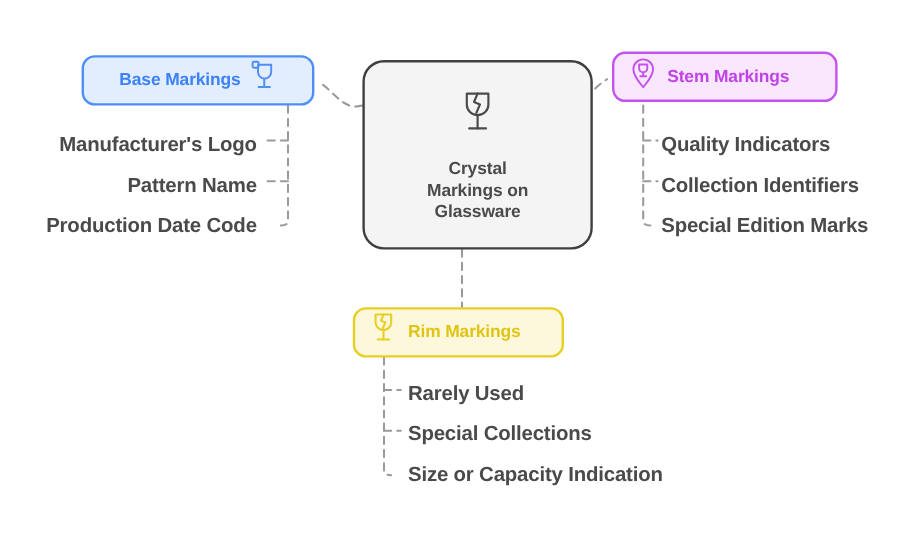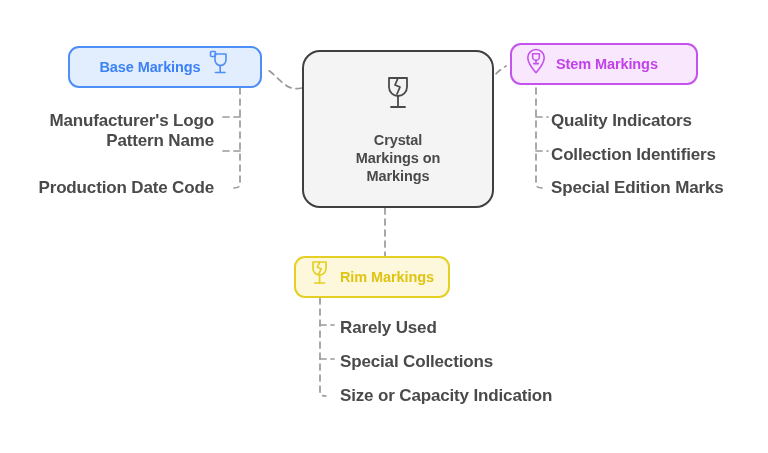--- a/index.html
+++ b/index.html
@@ -94,21 +94,21 @@
     width: 188px;
     background: #f8e7fd;
     border-color: #c453ee;
     justify-content: flex-start;
   }
   #node-stem .branch-label { color: #c242ea; }
 
   #node-rim {
     left: 294px;
     top: 256px;
-    width: 156px;
+    width: 176px;
     background: #fdf8dc;
     border-color: #e5cf23;
     justify-content: flex-start;
   }
   #node-rim .branch-label { color: #e0c414; }
 
   
   .leaf {
     position: absolute;
     color: #4a4a4a;
@@ -116,21 +116,21 @@
     font-weight: bold;
     white-space: nowrap;
     letter-spacing: -0.15px;
     z-index: 2;
   }
   .leaf-right { text-align: center; }
   .leaf-left  { text-align: right; }
 
   
   #leaf-base-0 { right: 554px; top: 111px; }
-  #leaf-base-1 { right: 554px; top: 131px; padding-left: 43px; }
+  #leaf-base-1 { right: 554px; top: 145px; padding-left: 43px; }
   #leaf-base-2 { right: 554px; top: 178px; }
 
   
   #leaf-stem-0 { left: 551px; top: 111px; }
   #leaf-stem-1 { left: 551px; top: 145px; }
   #leaf-stem-2 { left: 551px; top: 178px; }
 
   
   #leaf-rim-0 { left: 340px; top: 318px; }
   #leaf-rim-1 { left: 340px; top: 352px; }
@@ -169,21 +169,21 @@
       <svg width="34" height="44" viewBox="0 0 34 44" fill="none" stroke="#4a4a4a" stroke-width="1.8" stroke-linecap="round" stroke-linejoin="round" xmlns="http://www.w3.org/2000/svg">
         <path d="M8 5 h18 v9 a9 9 0 0 1 -18 0 z"></path>
         <path d="M17 5 l-3 7 l5 2 l-3 7"></path>
         <path d="M17 23 v11"></path>
         <path d="M10 34 h14"></path>
       </svg>
     </span>
     <div class="center-label">
       <div>Crystal</div>
       <div>Markings on</div>
-      <div>Markings</div>
+      <div>Glassware</div>
     </div>
   </div>
 
   <div class="branch-node" id="node-stem">
     <span>
       <svg width="24" height="30" viewBox="0 0 24 30" fill="none" stroke="#c453ee" stroke-width="1.6" stroke-linecap="round" stroke-linejoin="round" xmlns="http://www.w3.org/2000/svg">
         <path d="M12 2.5 a8.2 8.2 0 0 1 8.2 8.2 c0 5.6 -8.2 15 -8.2 15
                  s-8.2 -9.4 -8.2 -15 A8.2 8.2 0 0 1 12 2.5 z"></path>
         <path d="M8.6 6.8 h6.8 v3.1 a3.4 3.4 0 0 1 -6.8 0 z"></path>
         <path d="M12 13.3 v3.3"></path>

